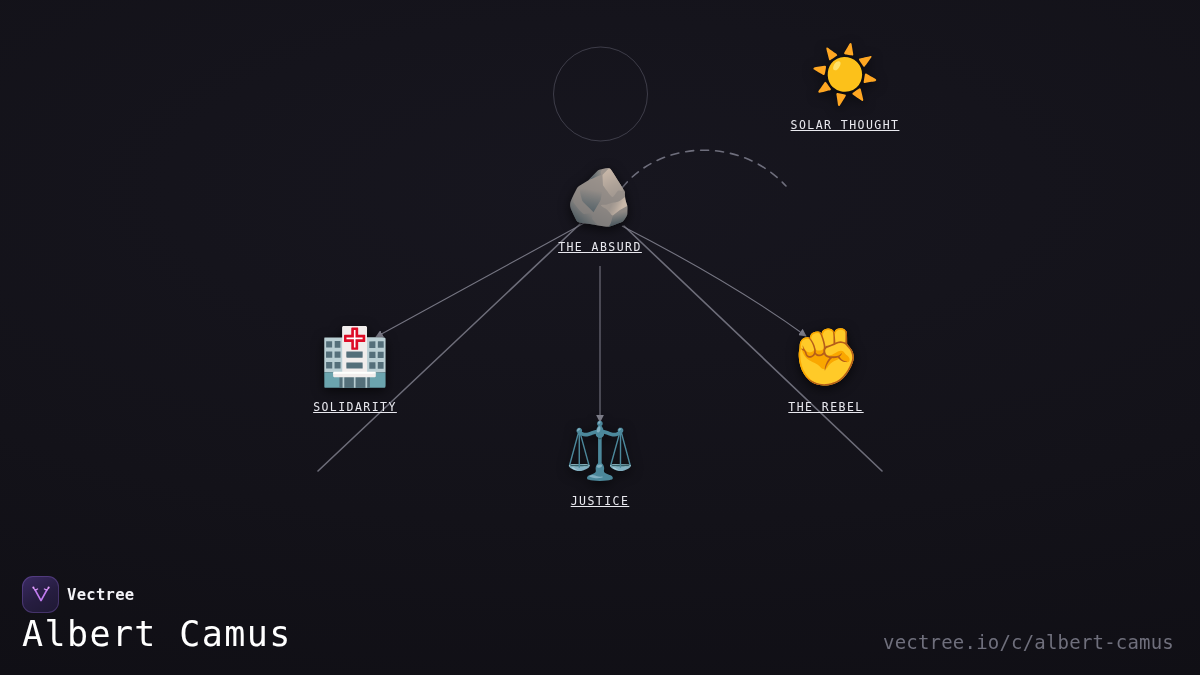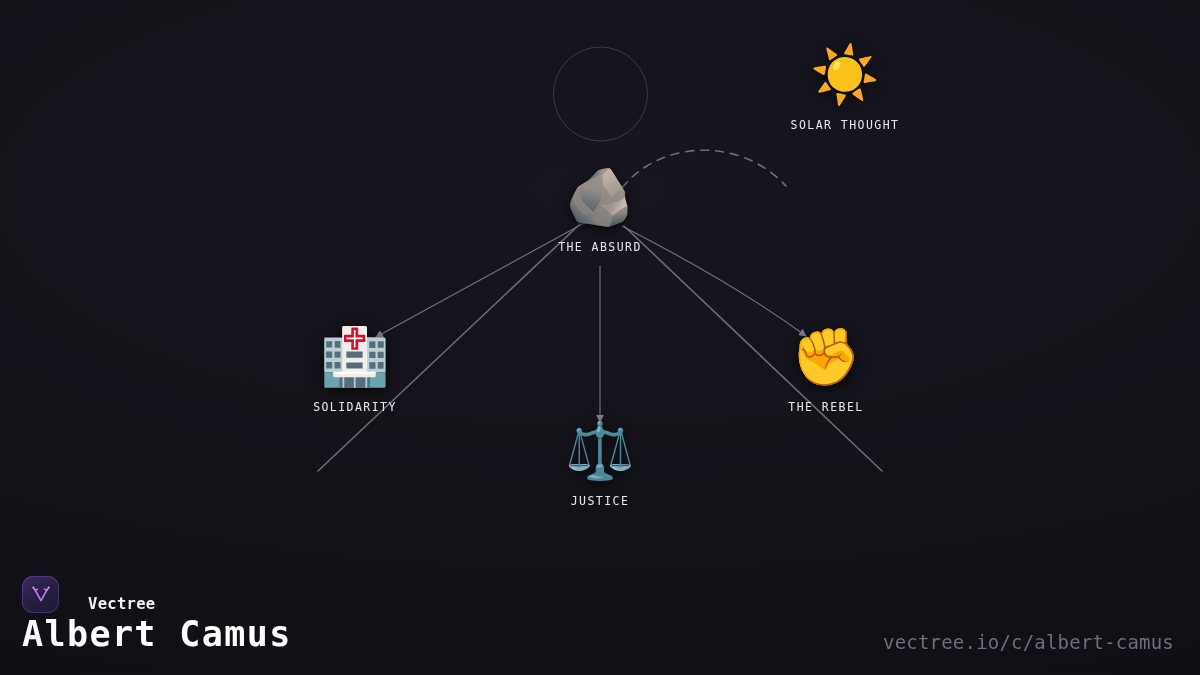--- a/index.html
+++ b/index.html
@@ -37,58 +37,59 @@
   }
   .node-label {
     display:block;
     margin-top:12px;
     font-family:"DejaVu Sans Mono", monospace;
     font-size:11.5px;
     letter-spacing:1.45px;
     color:#e9e9ef;
     text-transform:uppercase;
     white-space:nowrap;
+    text-decoration:underline;
   }
   .node.ghost .node-ring {
     display:block;
     width:95px; height:95px;
     border-radius:50%;
     border:1px solid rgba(152,152,172,.30);
     margin:0 auto;
   }
 
   
   #footer {
     position:absolute; left:0; right:0; bottom:0;
     height:115px;
     padding:0 26px;
   }
   #brand-row {
     position:absolute; left:22px; top:16px;
-    display:flex; align-items:flex-end; gap:29px;
+    display:flex; align-items:center; gap:8px;
   }
   #brand-mark {
     width:37px; height:37px;
     border-radius:11px;
     background:linear-gradient(150deg,#3b2a63 0%,#261d40 55%,#1e1833 100%);
     box-shadow:0 0 0 1px rgba(150,110,220,.30) inset;
     display:flex; align-items:center; justify-content:center;
   }
   #brand-name {
     font-family:"DejaVu Sans Mono", monospace;
     font-size:15.5px;
     font-weight:bold;
     color:#f2f2f6;
     letter-spacing:.3px;
   }
   #page-title {
     position:absolute; left:22px; top:54px;
     font-family:"DejaVu Sans Mono", monospace;
     font-size:35px;
-    font-weight:bold;
+    font-weight:normal;
     color:#ffffff;
     letter-spacing:1.4px;
     white-space:nowrap;
   }
   #footer-url {
     position:absolute; right:26px; bottom:22px;
     font-family:"DejaVu Sans Mono", monospace;
     font-size:19px;
     color:#6f6f7c;
     letter-spacing:.2px;

